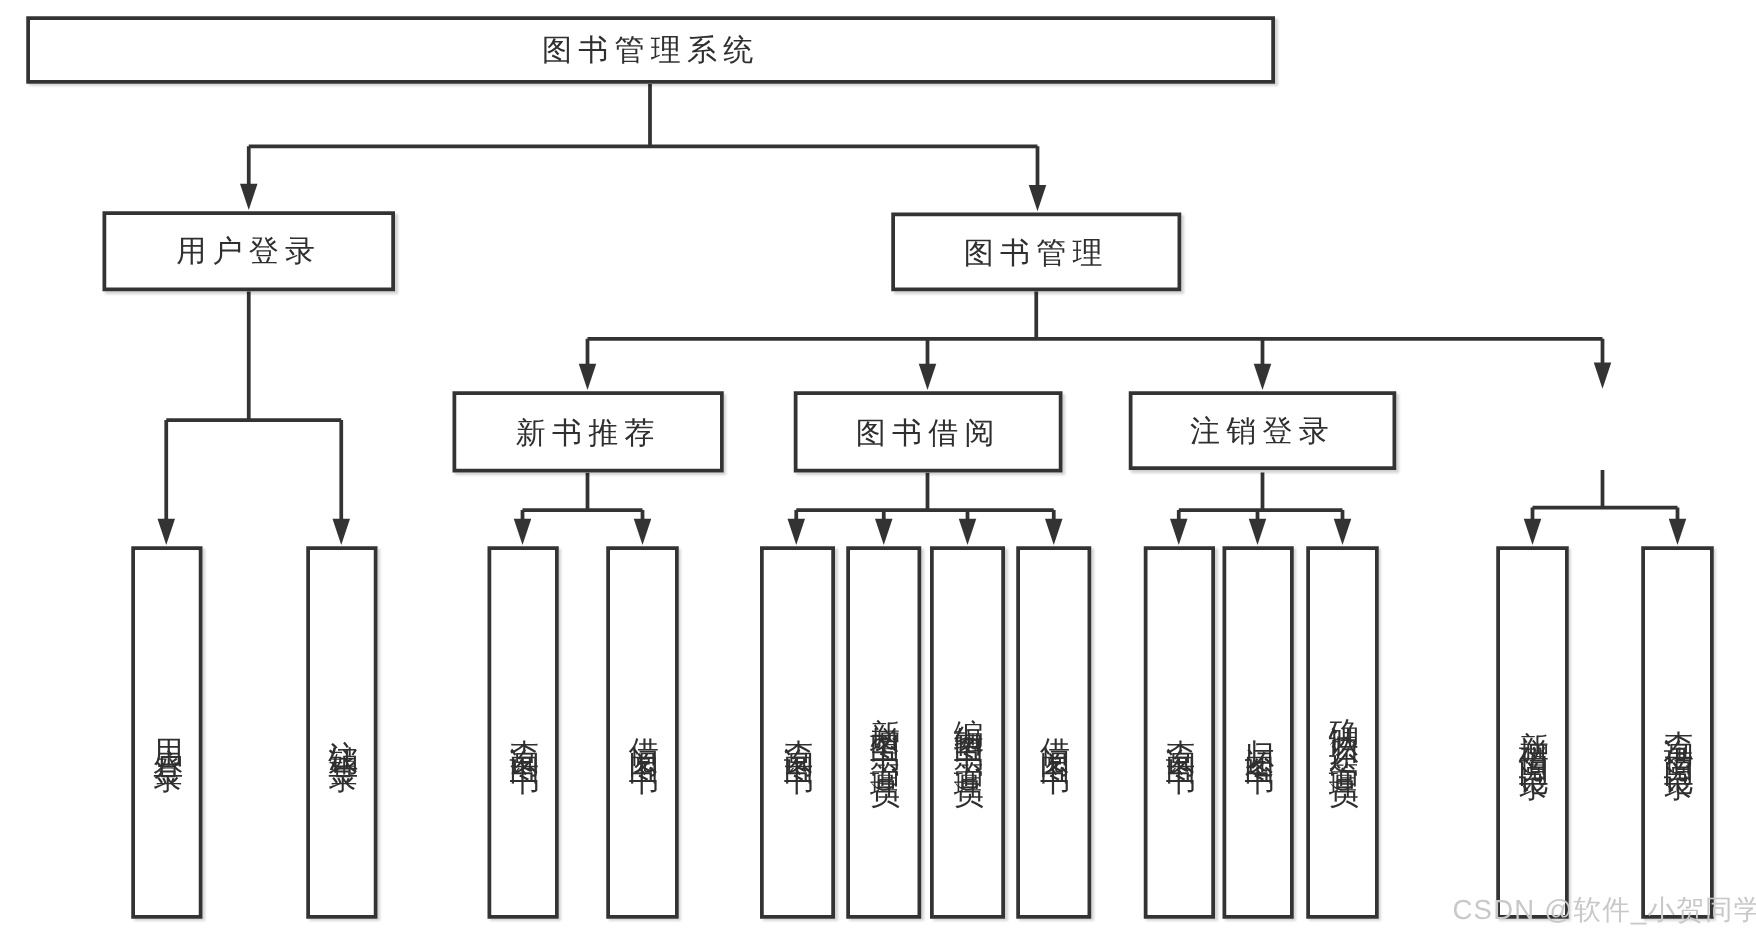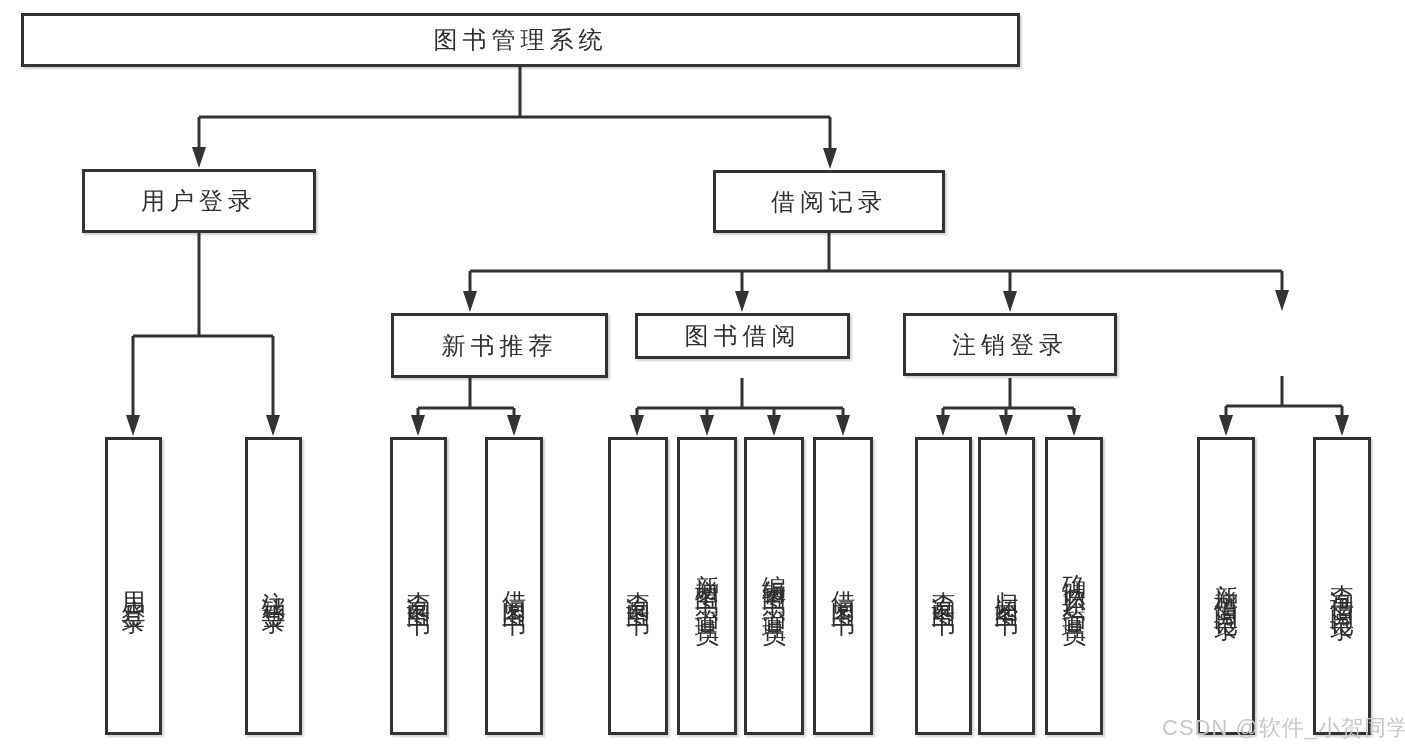--- a/index.html
+++ b/index.html
@@ -106,27 +106,27 @@
   </svg>
 
   <div class="box" style="left:21px; top:13px; width:999px; height:54px;">
     <span class="hlabel">图书管理系统</span>
   </div>
 
   <div class="box" style="left:82px; top:169px; width:234px; height:64px;">
     <span class="hlabel">用户登录</span>
   </div>
   <div class="box" style="left:713px; top:170px; width:232px; height:63px;">
-    <span class="hlabel">借阅记录</span>
+    <span class="hlabel">图书管理</span>
   </div>
 
-  <div class="box" style="left:362px; top:313px; width:217px; height:65px;margin-left:29px;">
+  <div class="box" style="left:362px; top:313px; width:217px; height:65px;">
     <span class="hlabel">新书推荐</span>
   </div>
-  <div class="box" style="left:635px; top:313px; width:215px; height:46px;">
+  <div class="box" style="left:635px; top:313px; width:215px; height:65px;">
     <span class="hlabel">图书借阅</span>
   </div>
   <div class="box" style="left:903px; top:313px; width:214px; height:63px;">
     <span class="hlabel">注销登录</span>
   </div>
 
   <div class="box" style="left:105px; top:437px; width:57px; height:298px;">
     <span class="vlabel">用户登录</span>
   </div>
   <div class="box" style="left:245px; top:437px; width:57px; height:298px;">

